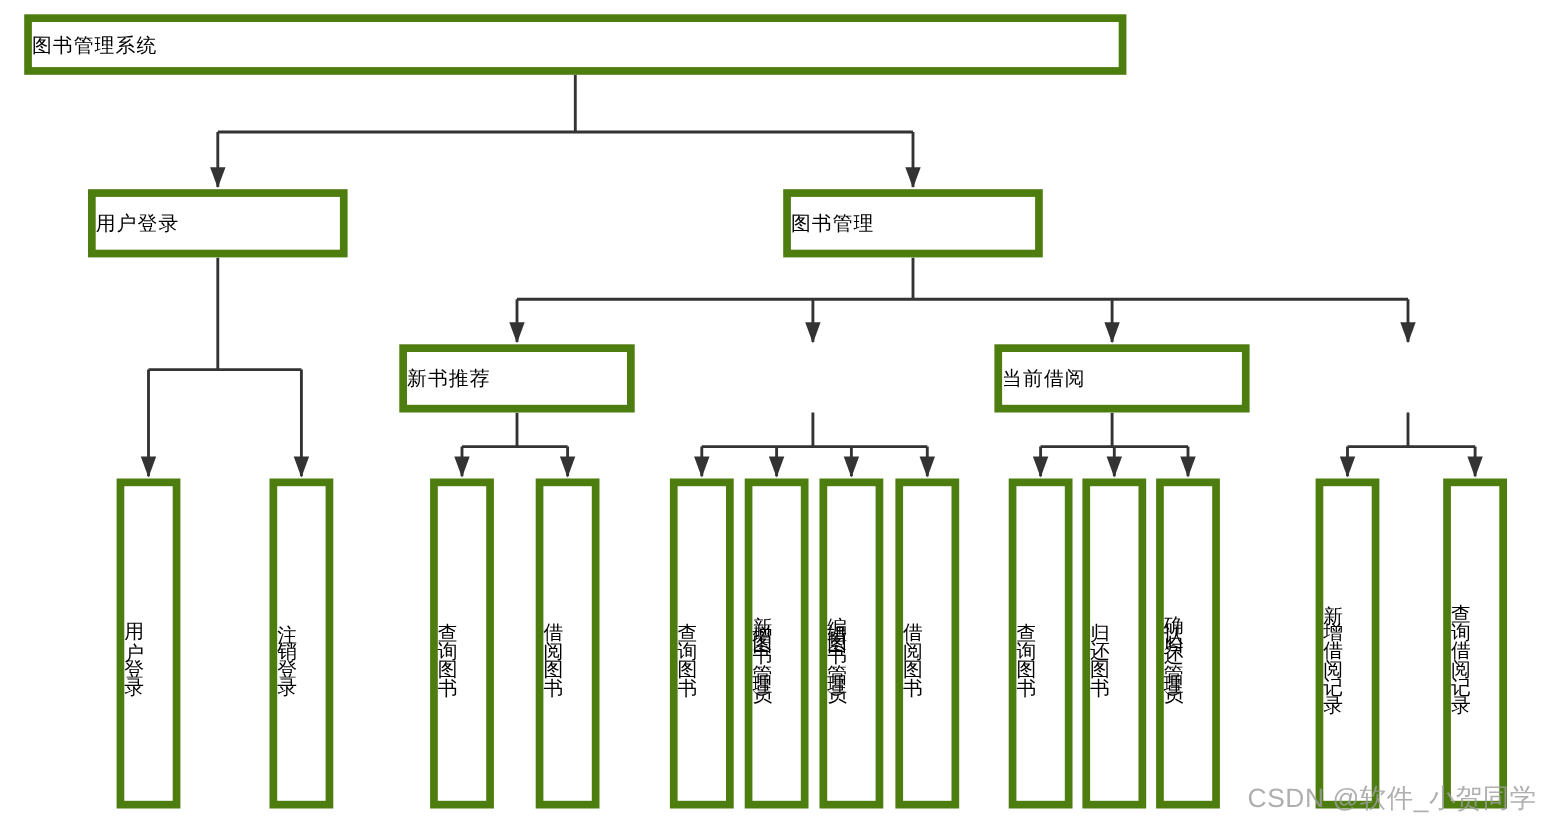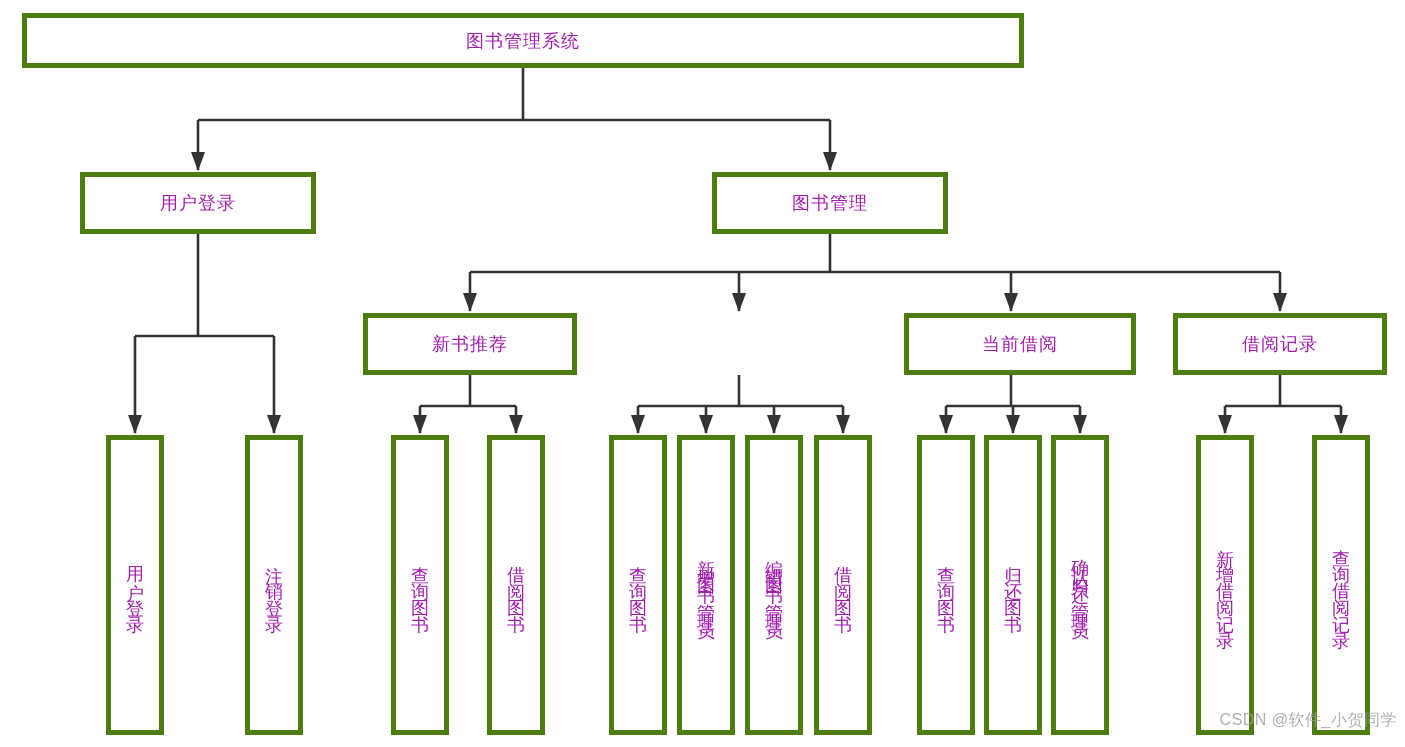--- a/index.html
+++ b/index.html
@@ -3,33 +3,33 @@
 <meta charset="utf-8">
 <style>
   html,body{margin:0;padding:0;background:#ffffff;}
   .stage{
     position:relative;width:1405px;height:747px;background:#ffffff;overflow:hidden;
     font-family:"Liberation Sans","DejaVu Sans",sans-serif;
   }
   .connectors{position:absolute;left:0;top:0;width:1405px;height:747px;z-index:1;}
   .node{
     position:absolute;box-sizing:border-box;background:#ffffff;
-    border:5px solid #4d7c0f;color:#a21caf;
-    display:flex;align-items:center;justify-content:center;
+    border:7px solid #4d7c0f;color:#000000;
+    display:flex;align-items:center;justify-content:flex-start;
     z-index:2;
   }
   .node.h span{font-size:18px;letter-spacing:1px;white-space:nowrap;}
   .node.v span{
     writing-mode:vertical-rl;text-orientation:mixed;
     font-size:18px;line-height:1;letter-spacing:0.92em;
   }
   .node.v span.tight{letter-spacing:0.5em;}
   .watermark{
     position:absolute;right:8px;top:710px;z-index:10;
-    font-size:16px;color:#9e9e9e;opacity:0.82;white-space:nowrap;
+    font-size:24px;color:#9e9e9e;opacity:0.82;white-space:nowrap;
     letter-spacing:0.5px;
   }
 </style>
 </head>
 <body>
 
 <div class="stage">
 
   <svg class="connectors" viewBox="0 0 1405 747" xmlns="http://www.w3.org/2000/svg">
     <g stroke="#333333" stroke-width="2.6" fill="none">
@@ -81,23 +81,20 @@
   <div class="node h" style="left:363px;top:313px;width:214px;height:62px">
     <span>新书推荐</span>
   </div>
 
   <div class="node h" style="left:712px;top:172px;width:236px;height:62px">
     <span>图书管理</span>
   </div>
   <div class="node h" style="left:904px;top:313px;width:232px;height:62px">
     <span>当前借阅</span>
   </div>
-  <div class="node h" style="left:1173px;top:313px;width:214px;height:62px">
-    <span>借阅记录</span>
-  </div>
 
   <div class="node v" style="left:106px;top:435px;width:58px;height:300px">
     <span>用户登录</span>
   </div>
   <div class="node v" style="left:245px;top:435px;width:58px;height:300px">
     <span>注销登录</span>
   </div>
 
   <div class="node v" style="left:391px;top:435px;width:58px;height:300px">
     <span>查询图书</span>

